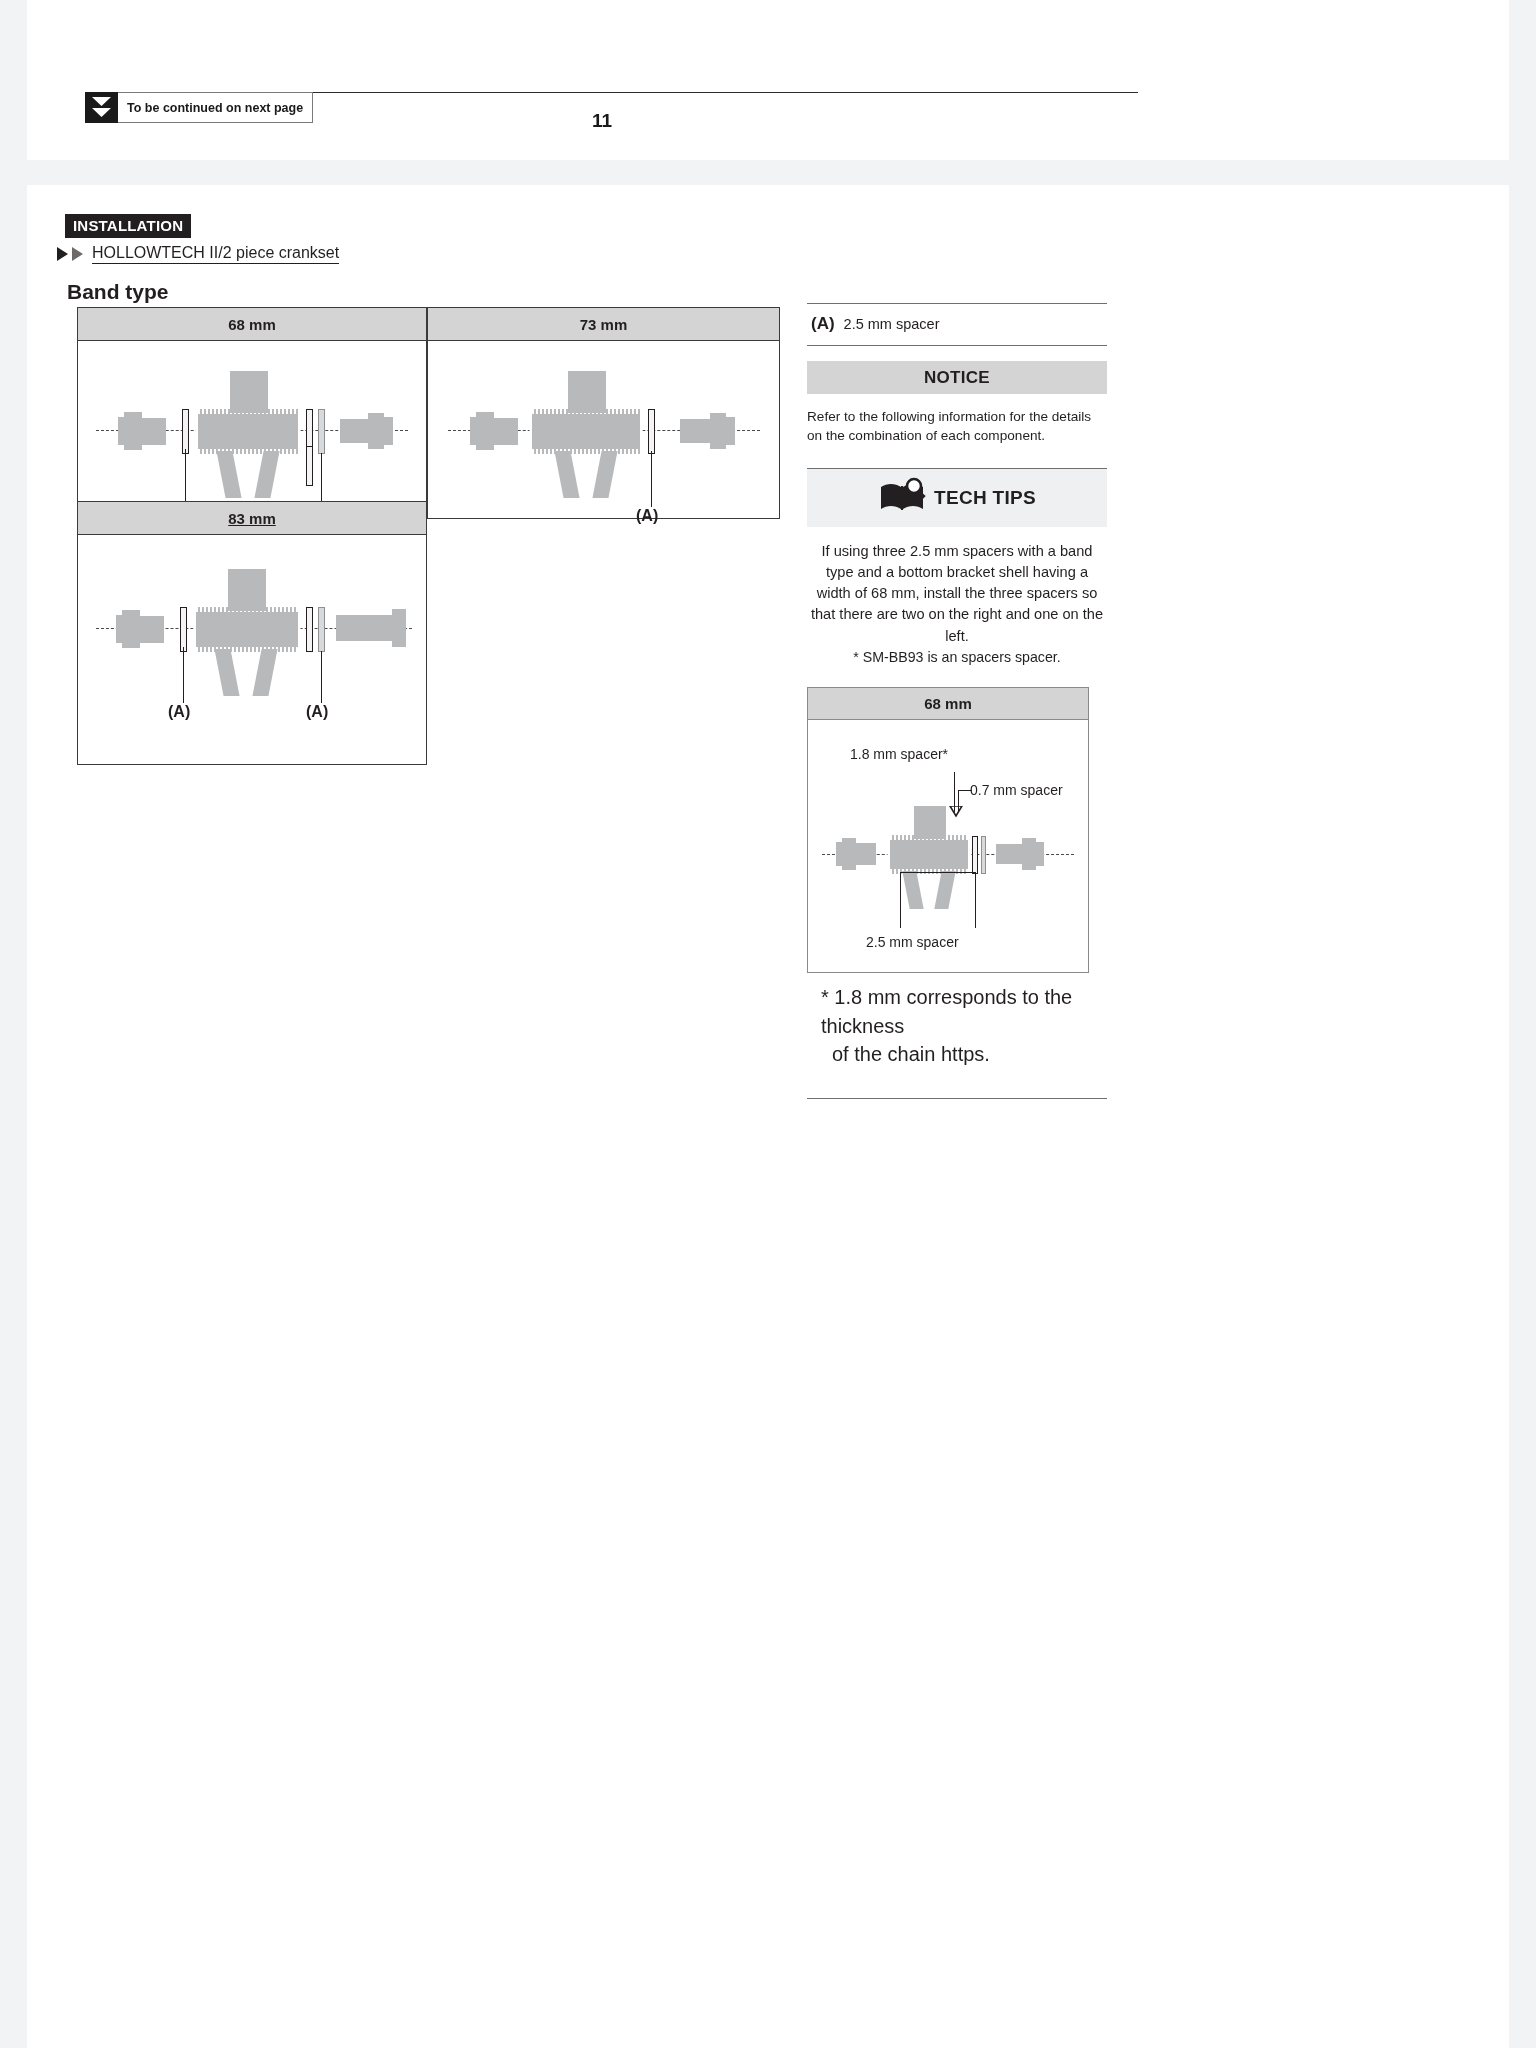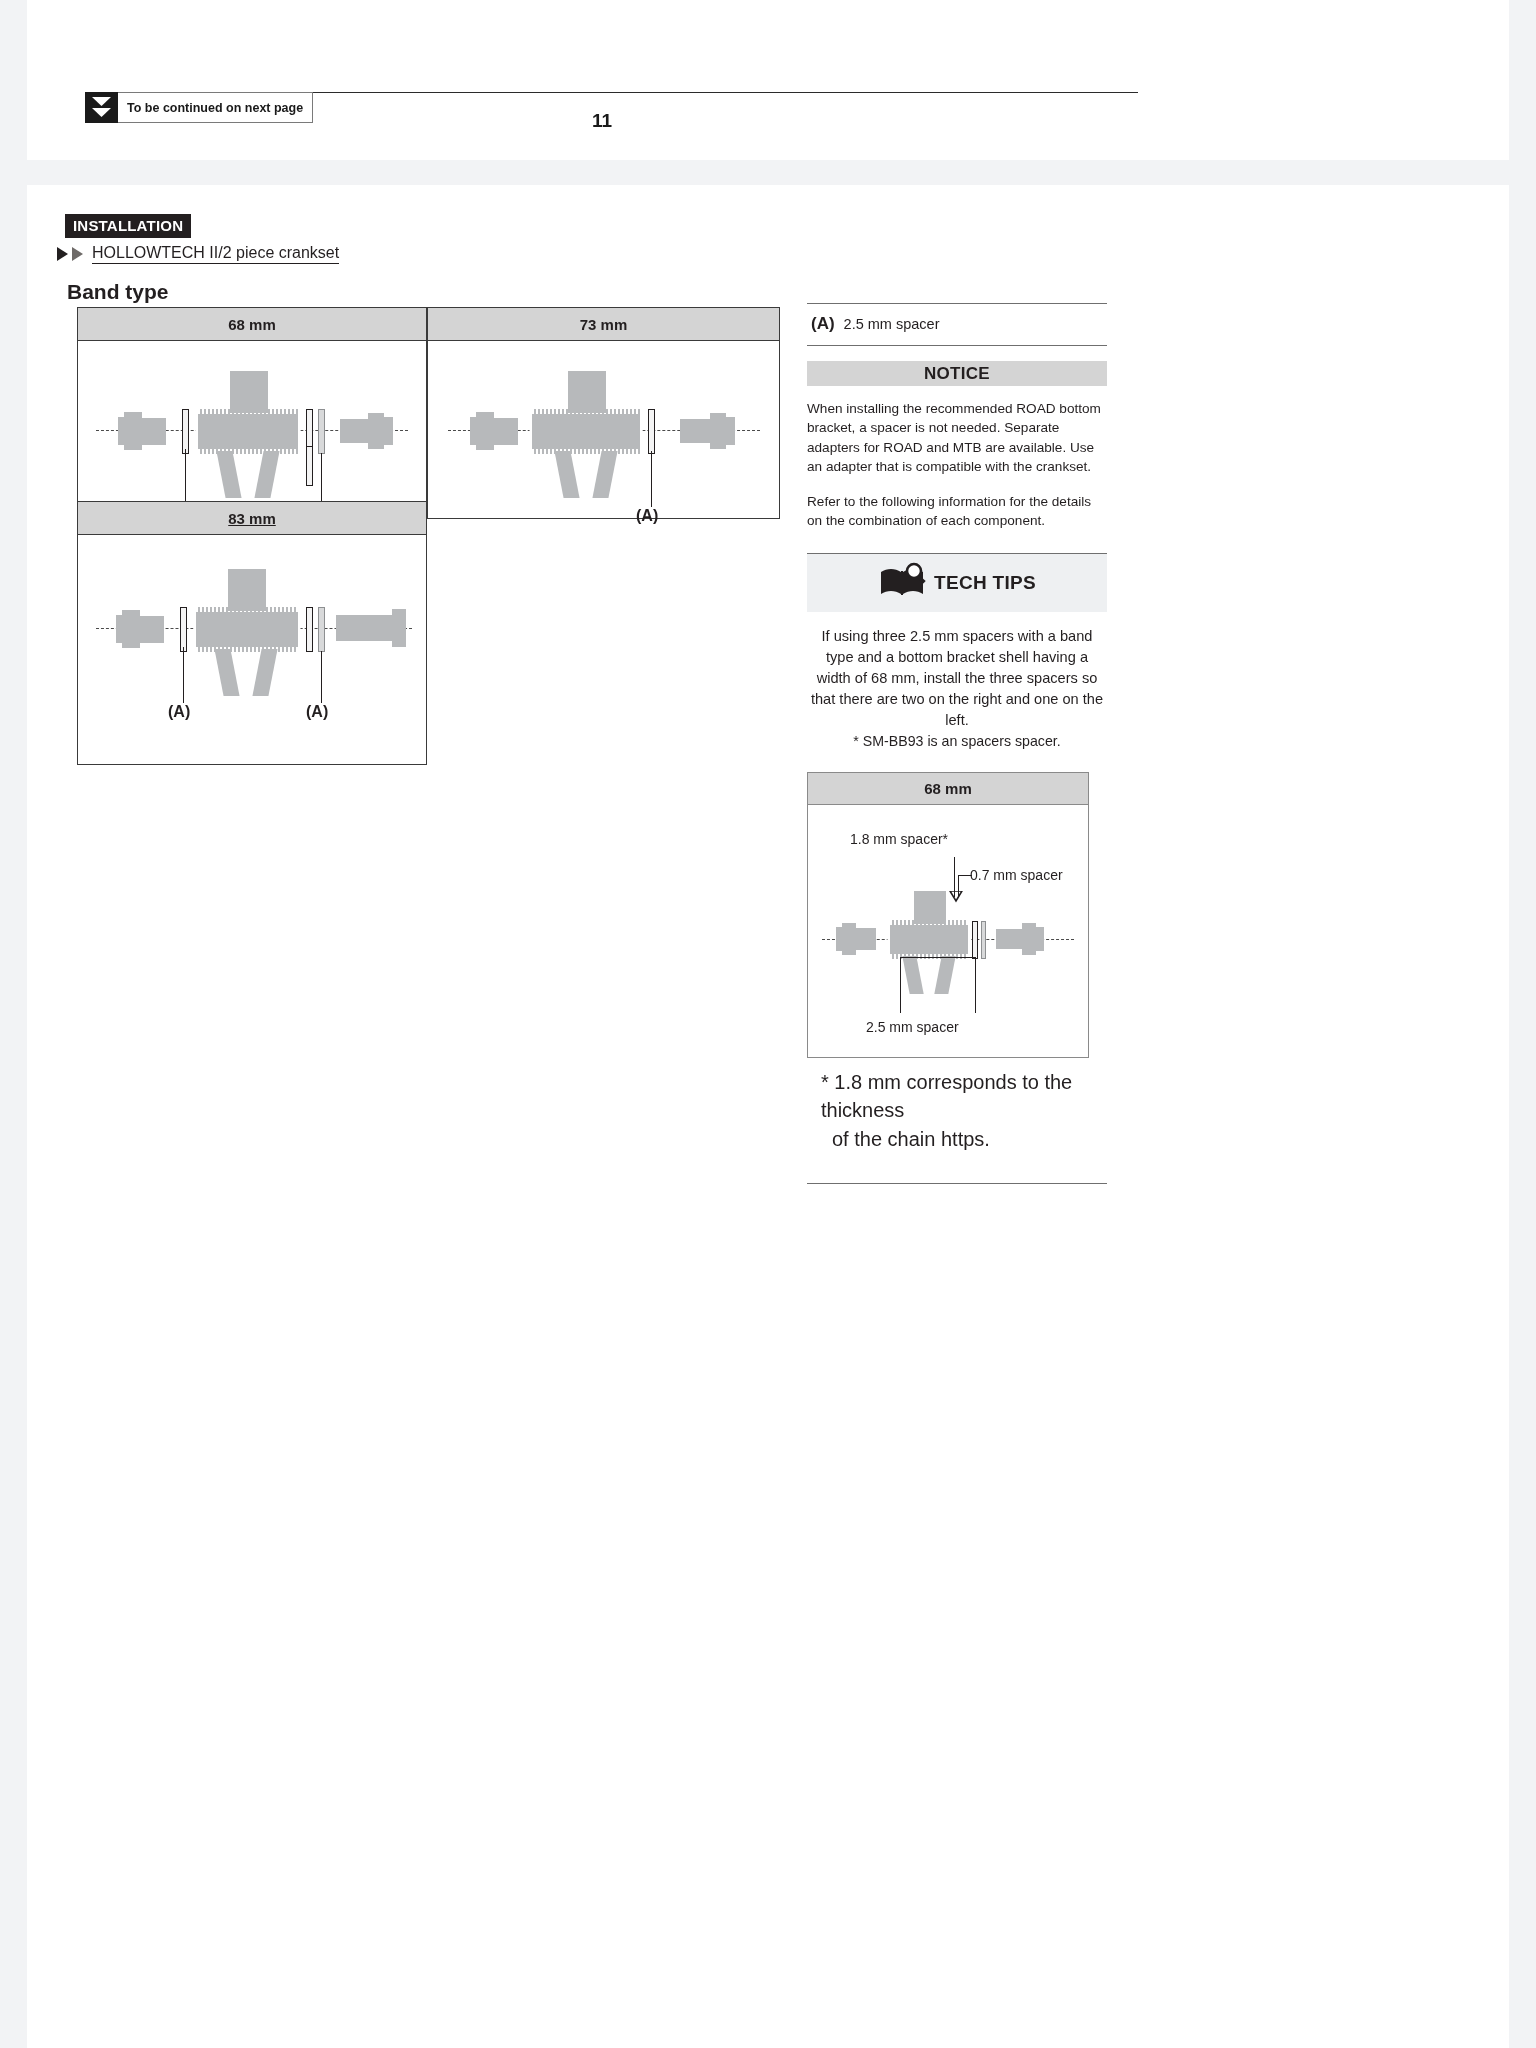--- a/index.html
+++ b/index.html
@@ -82,21 +82,21 @@
   .knurl{position:absolute;height:5px;background:repeating-linear-gradient(90deg,#ffffff 0 2px,#b7b9bb 2px 4px);}
 
   
   .rcol{position:absolute;left:780px;top:118px;width:300px;}
   .rline{height:0;border-top:1.3px solid #6f6f6f;}
   .aspacer-row{display:flex;align-items:baseline;gap:9px;padding:10px 4px 11px 4px;}
   .aspacer-row .abold{font-size:17px;font-weight:700;}
   .aspacer-row .atxt{font-size:14.5px;}
 
   .notice-hd{
-    margin-top:15px;background:#d4d4d4;height:25px;
+    margin-top:15px;background:#d4d4d4;height:33px;
     display:flex;align-items:center;justify-content:center;
     font-size:17px;font-weight:700;letter-spacing:.3px;
   }
   .notice-body{padding-top:13px;}
   .ntxt{font-size:13.6px;line-height:1.43;color:#231f20;margin:0 0 15px 0;}
   .links{font-size:13.6px;line-height:1.43;color:#231f20;}
 
   .tt-wrap{margin-top:22px;}
   .tt-hd{
     background:#eef0f2;height:58px;display:flex;align-items:center;justify-content:center;gap:4px;
@@ -249,21 +249,20 @@
       <div class="rline"></div>
       <div class="aspacer-row">
         <span class="abold">(A)</span>
         <span class="atxt">2.5 mm spacer</span>
       </div>
       <div class="rline"></div>
 
       <div class="notice-hd">NOTICE</div>
 
       <div class="notice-body">
-        <p class="ntxt">When installing the recommended ROAD bottom bracket, a spacer is not needed. Separate adapters for ROAD and MTB are available. Use an adapter that is compatible with the crankset.</p>
         <p class="ntxt">Refer to the following information for the details on the combination of each component.</p>
       </div>
 
       <div class="tt-wrap">
         <div class="rline"></div>
         <div class="tt-hd">
           <span>
             <svg width="52" height="38" viewBox="0 0 52 38">
               <path d="M3,10 C9,6 17,6 23,10 L23,32 C17,28 9,28 3,32 Z" fill="#231f20"></path>
               <path d="M25,10 C31,6 39,6 45,10 L45,32 C39,28 31,28 25,32 Z" fill="#231f20"></path>

